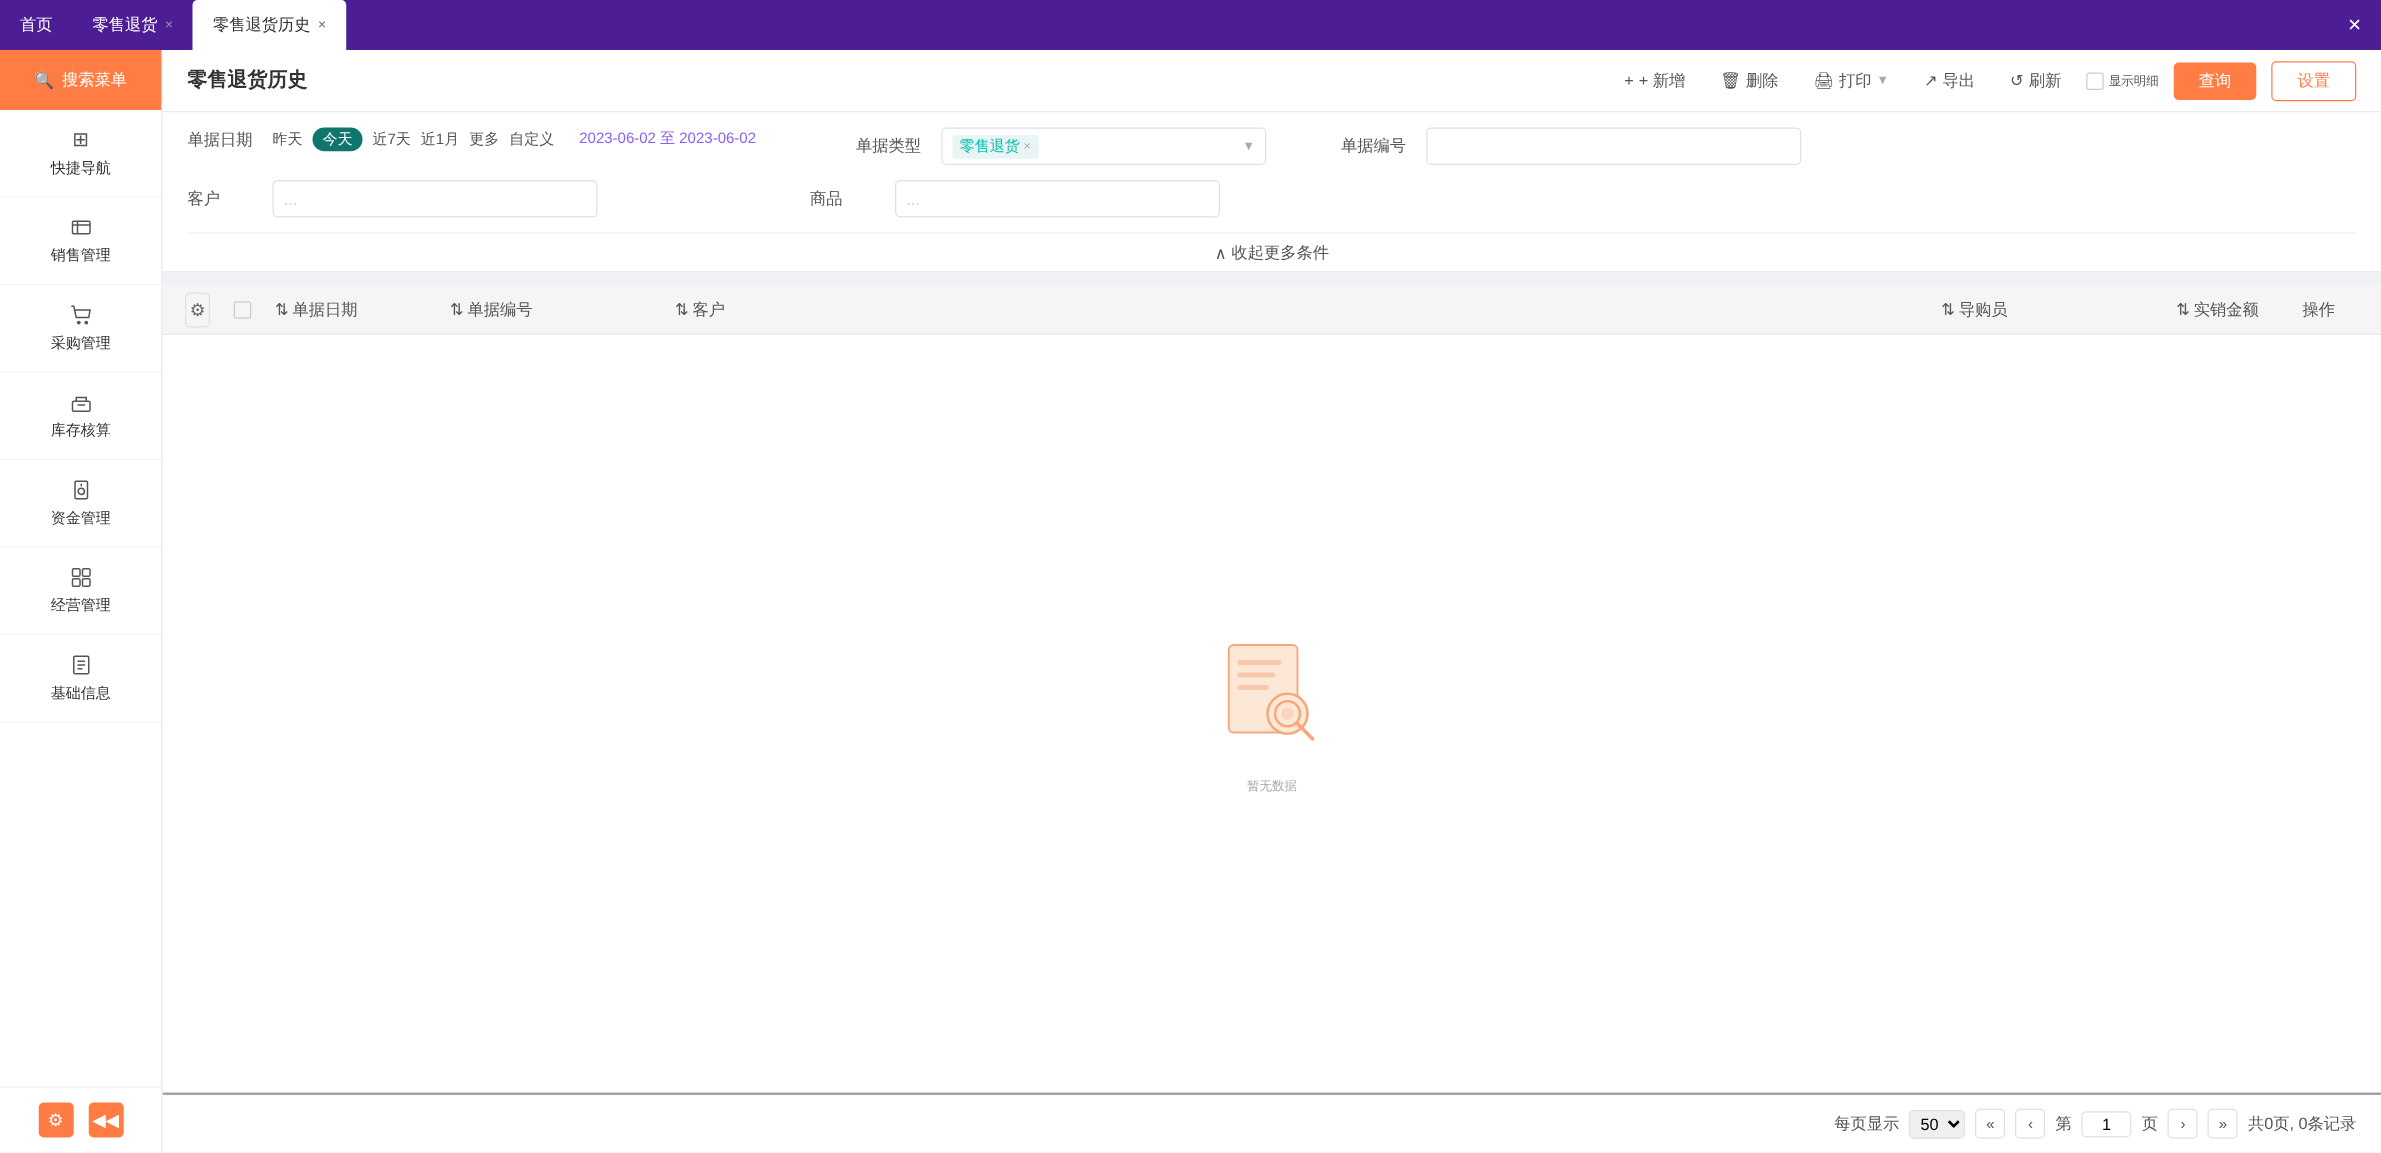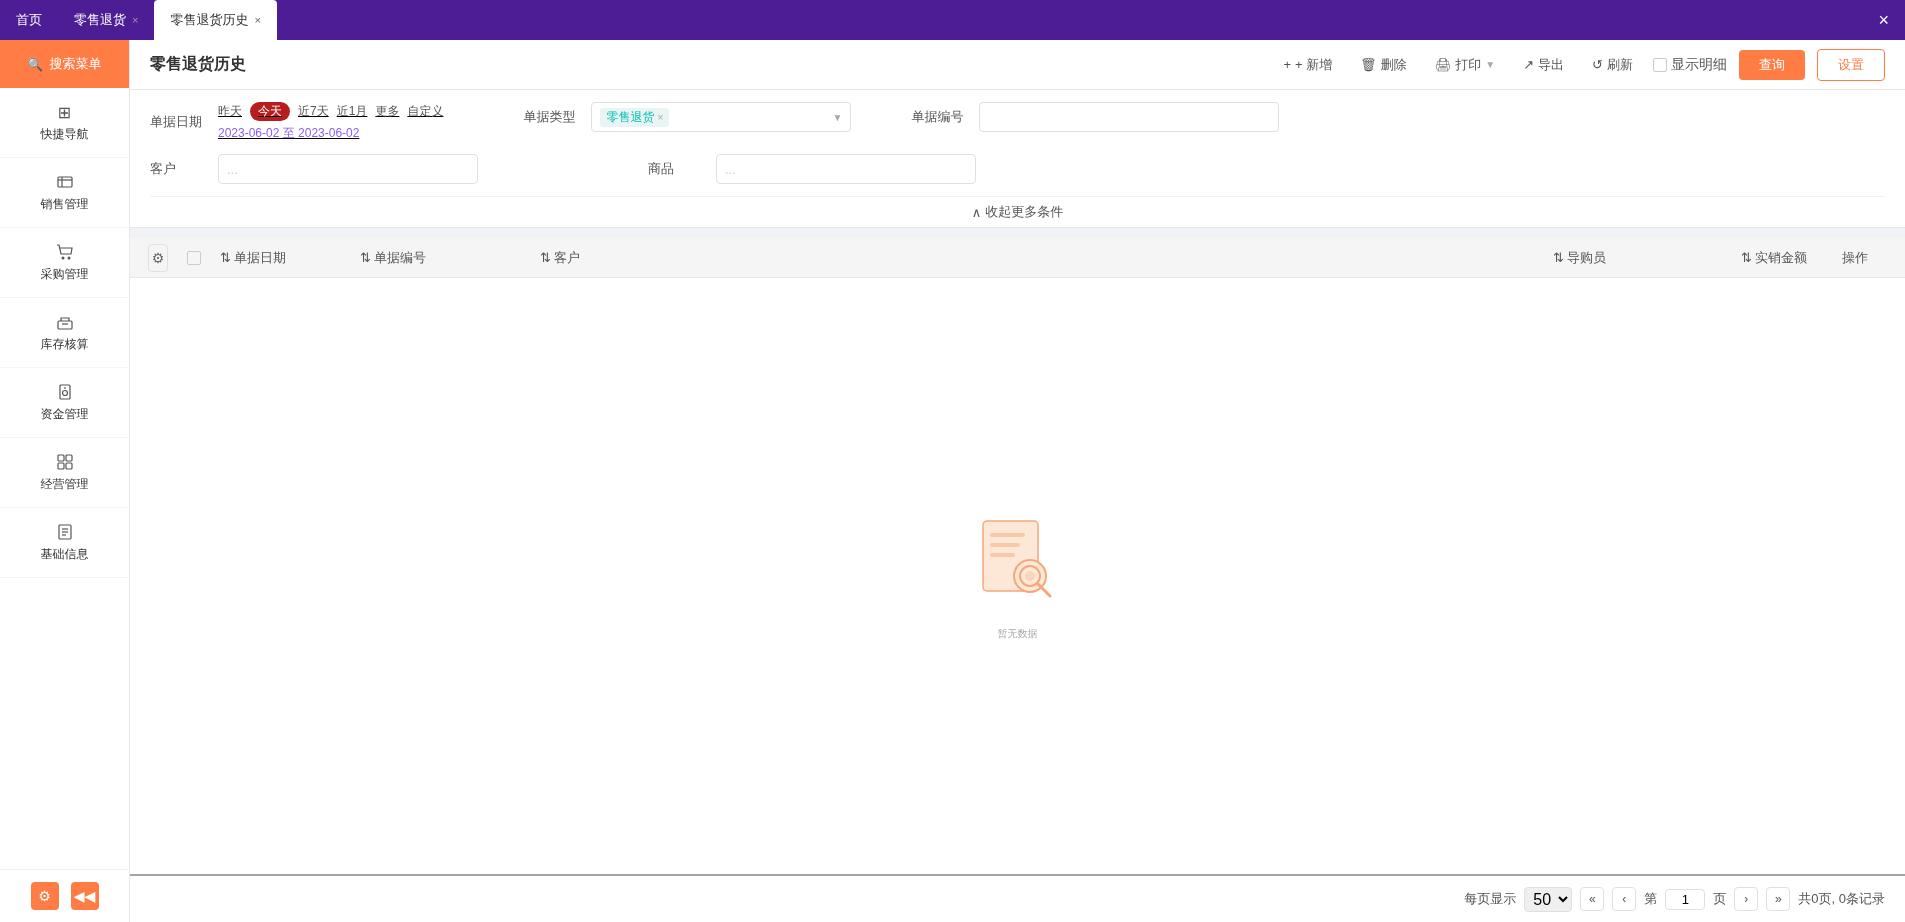--- a/index.html
+++ b/index.html
@@ -171,21 +171,21 @@
       border: 1px solid #ff7d45;
       border-radius: 4px;
       padding: 6px 20px;
       font-size: 13px;
       cursor: pointer;
     }
     .show-detail {
       display: flex;
       align-items: center;
       gap: 4px;
-      font-size: 14px;
+      font-size: 10px;
       color: #555;
     }
     .checkbox-square {
       width: 14px;
       height: 14px;
       border: 1px solid #ccc;
       display: inline-block;
       border-radius: 2px;
     }
 
@@ -209,36 +209,35 @@
       min-width: 200px;
     }
     .filter-label {
       font-size: 13px;
       color: #555;
       white-space: nowrap;
       min-width: 60px;
     }
     .filter-date-group {
       display: flex;
-      flex-direction: column;
-      gap: 4px;
-      text-decoration: underline;
+      flex-direction: row;
+      gap: 20px;
     }
     .date-shortcuts {
       display: flex;
       gap: 8px;
       align-items: center;
     }
     .date-shortcut {
       font-size: 12px;
       color: #555;
       cursor: pointer;
     }
     .date-shortcut.active {
-      background: #b91c1c;
+      background: #0f766e;
       color: #fff;
       border-radius: 10px;
       padding: 1px 8px;
     }
     .date-range {
       font-size: 12px;
       color: #8b5cf6;
     }
     .filter-select {
       display: flex;
@@ -366,21 +365,21 @@
       justify-content: flex-end;
       padding: 0 20px;
       gap: 8px;
       font-size: 13px;
       color: #555;
     }
     .pagination select {
       border: 1px solid #e0e0e0;
       border-radius: 4px;
       padding: 2px 4px;
-      font-size: 16px;
+      font-size: 13px;
     }
     .page-btn {
       width: 24px;
       height: 24px;
       display: flex;
       align-items: center;
       justify-content: center;
       border: 1px solid #e0e0e0;
       border-radius: 4px;
       cursor: pointer;

